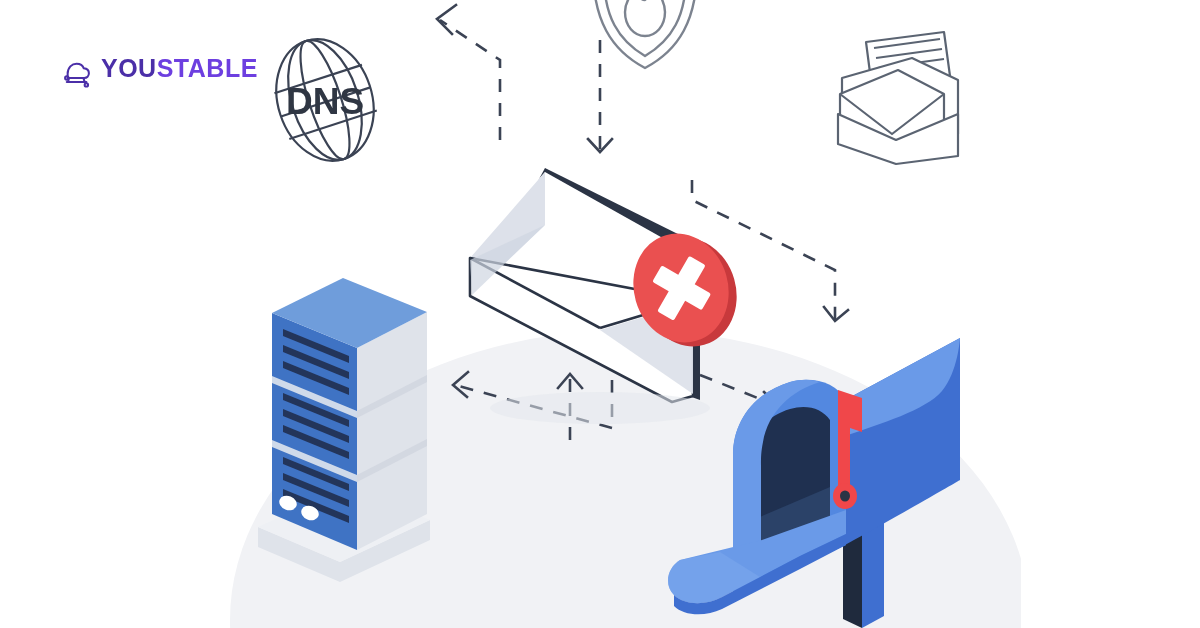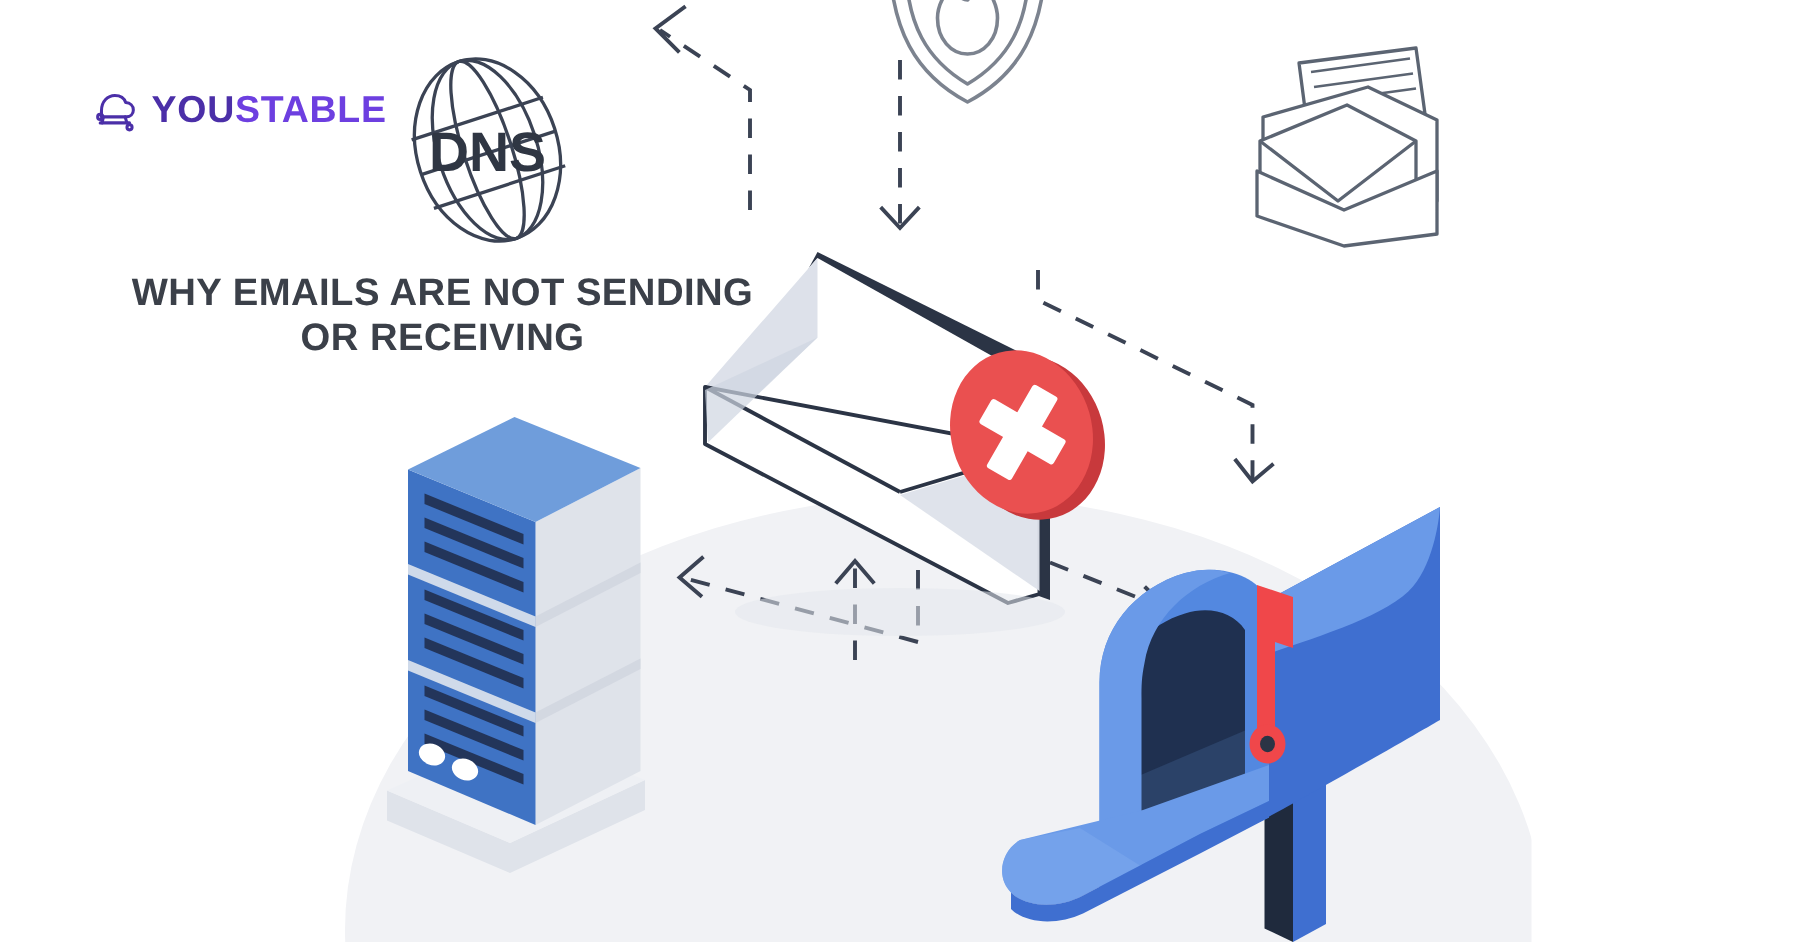--- a/index.html
+++ b/index.html
@@ -21,21 +21,21 @@
     top: 0;
     width: 1200px;
     height: 628px;
   }
   
   .brand {
     position: absolute;
     left: 60px;
     top: 56px;
     display: flex;
-    align-items: center;
+    align-items: flex-start;
     gap: 7px;
     z-index: 30;
   }
   .brand-mark {
     width: 34px;
     height: 34px;
     display: block;
   }
   .brand-text {
     font-family: "Liberation Sans", sans-serif;
@@ -248,18 +248,14 @@
         <path d="M27.5,25.8 L29,30.5"></path>
         <circle cx="8" cy="25.8" r="2"></circle>
         <circle cx="31" cy="34" r="2"></circle>
       </g>
     </svg>
     <div class="brand-text">
       <span class="brand-you">YOU</span><span class="brand-stable">STABLE</span>
     </div>
   </div>
 
-  <h1 class="headline">
-    <span class="headline-line">WHY EMAILS ARE NOT SENDING</span>
-    <span class="headline-line">OR RECEIVING</span>
-  </h1>
 
 </div>
 
 </body></html>

